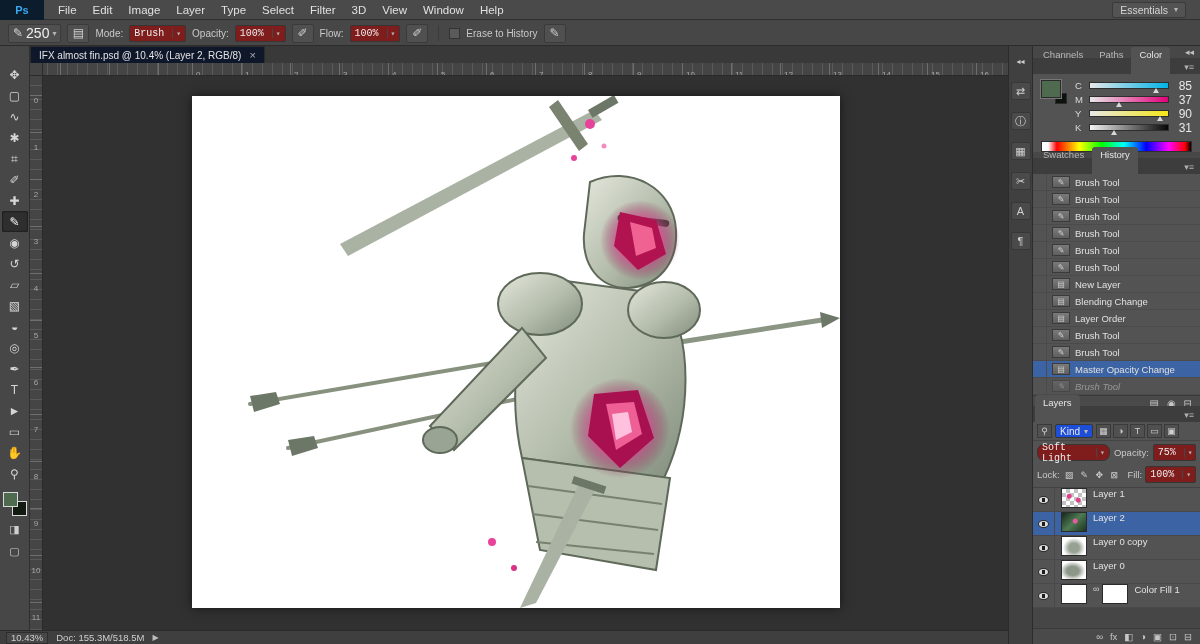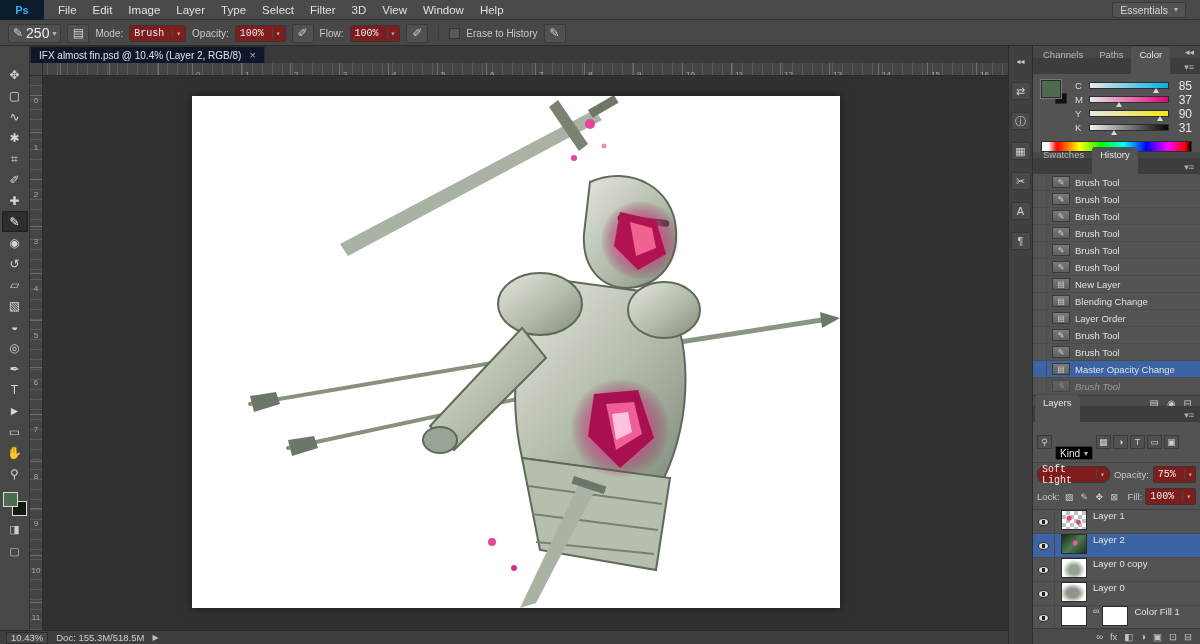--- a/index.html
+++ b/index.html
@@ -95,21 +95,21 @@
   .h-check { width:14px; align-self:stretch; border-right:1px solid #4b4b4b; }
   .h-icon { width:18px; height:12px; background:linear-gradient(#7a7a7a,#5f5f5f); border:1px solid #3a3a3a; margin:0 5px; display:flex; align-items:center; justify-content:center; font-size:8px; color:#cfcfcf; }
   .h-label { font-size:9.5px; }
   .h-row.selected { background:var(--accent,#3c64a4); }
   .h-row.faded { color:#979797; font-style:italic; }
   .h-row.faded .h-icon { opacity:.45; }
   .panel-footer { height:16px; background:#4a4a4a; border-top:1px solid #3a3a3a; display:flex; align-items:center; justify-content:flex-end; gap:8px; padding:0 8px; color:#c6c6c6; font-size:10px; }
 
   
   #layers-filter { display:flex; align-items:center; gap:3px; padding:2px 4px; background:#535353; border-bottom:1px solid #454545; }
-  .kind-select { display:flex; align-items:center; gap:4px; background:#000000; border:1px solid #363636; border-radius:2px; padding:0 4px; height:14px; color:#e8e8e8;margin-top:22px; }
+  .kind-select { display:flex; align-items:center; gap:4px; background:#1d4ed8; border:1px solid #363636; border-radius:2px; padding:0 4px; height:14px; color:#e8e8e8; }
   .filter-icon { width:15px; height:14px; display:flex; align-items:center; justify-content:center; background:#505050; border:1px solid #3a3a3a; font-size:9px; color:#d0d0d0; }
   #layers-blend { display:flex; align-items:center; gap:4px; padding:3px 4px; background:#535353; }
   #layers-lock { display:flex; align-items:center; gap:3px; padding:2px 4px 4px; background:#535353; border-bottom:1px solid #424242; }
   .lock-icon { width:13px; height:13px; display:flex; align-items:center; justify-content:center; font-size:9px; color:#cfcfcf; }
   .small-label { font-size:9.5px; color:#c9c9c9; }
   #layers-list { background:#535353; display:flex; flex-direction:column; }
   .l-row { height:24px; display:flex; align-items:flex-start; border-bottom:1px solid #494949; color:#e2e2e2; }
   .l-row.selected { background:var(--accent,#3c64a4); }
   .eye-cell { width:22px; align-self:stretch; border-right:1px solid #494949; display:flex; align-items:center; justify-content:center; }
   .eye { width:11px; height:8px; border-radius:50%; background:radial-gradient(circle at 50% 50%, #1d1d1d 0 1.8px, #dedede 1.9px); border:1px solid #2e2e2e; }

